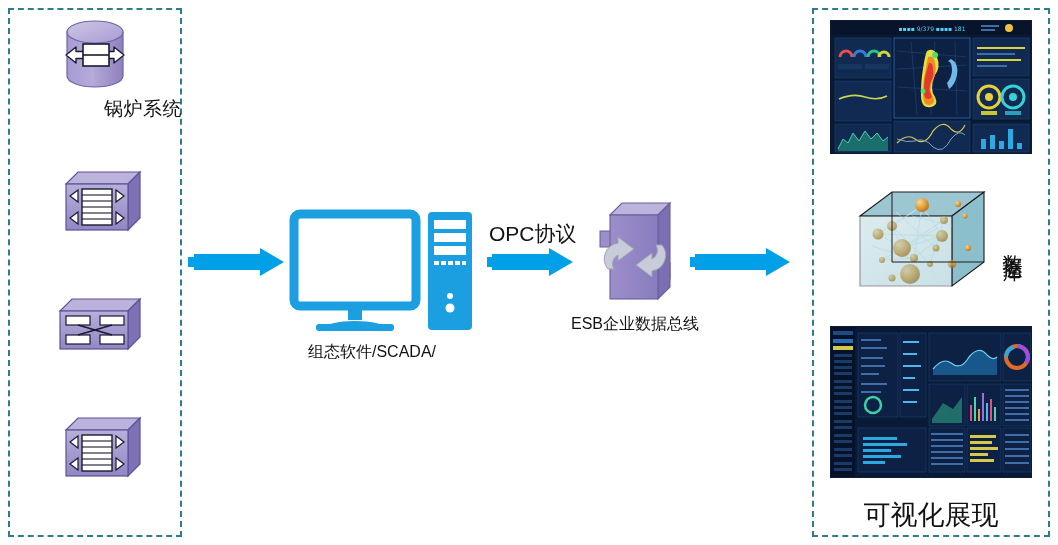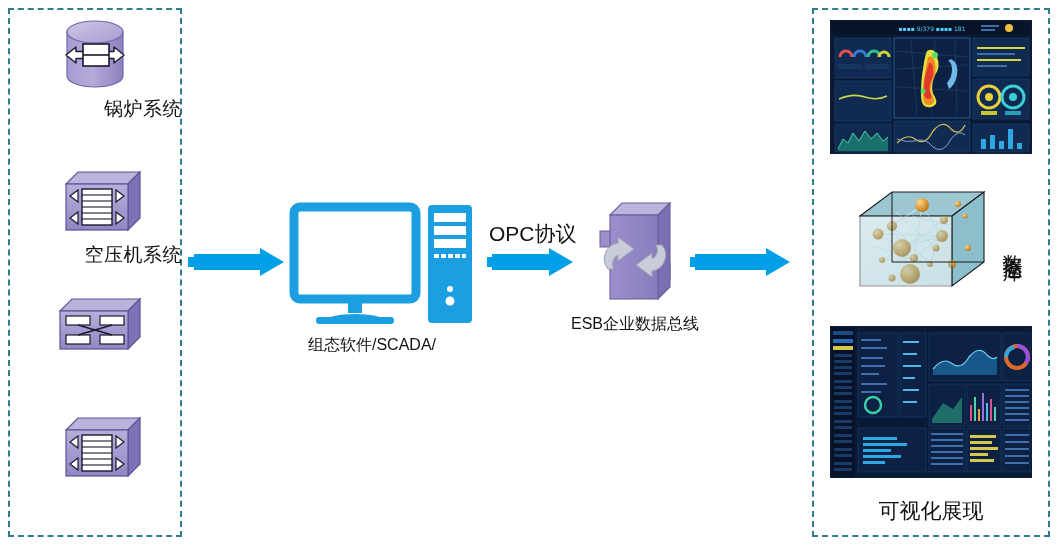--- a/index.html
+++ b/index.html
@@ -91,21 +91,21 @@
     text-orientation: upright;
     color: #121212;
     margin-left: 8px;
     letter-spacing: 2px;
   }
   .viz-label {
     position: absolute;
     width: 238px;
     left: 812px;
     text-align: center;
-    font-size: 21px;
+    font-size: 27px;
     color: #121212;
   }
 </style>
 </head>
 <body>
 
 <div class="dashed-panel" id="left-panel"></div>
 
 <div class="source-item" style="left:8px; top:14px;">
   <div class="source-icon-wrap">
@@ -155,21 +155,20 @@
       <path d="M80 58 L72 52 L72 64 Z" fill="#ffffff" stroke="#1a1a2e" stroke-width="1.2"></path>
 
       <rect x="38" y="29" width="30" height="36" fill="#ffffff" stroke="#1a1a2e" stroke-width="1.4"></rect>
       <line x1="38" y1="35" x2="68" y2="35" stroke="#1a1a2e" stroke-width="1.1"></line>
       <line x1="38" y1="41" x2="68" y2="41" stroke="#1a1a2e" stroke-width="1.1"></line>
       <line x1="38" y1="47" x2="68" y2="47" stroke="#1a1a2e" stroke-width="1.1"></line>
       <line x1="38" y1="53" x2="68" y2="53" stroke="#1a1a2e" stroke-width="1.1"></line>
       <line x1="38" y1="59" x2="68" y2="59" stroke="#1a1a2e" stroke-width="1.1"></line>
     </svg>
   </div>
-  <div class="source-label">空压机系统</div>
 </div>
 
 <div class="source-item" style="left:8px; top:283px;">
   <div class="source-icon-wrap">
     <svg width="106" height="70" viewBox="0 0 106 70">
       <defs>
         <linearGradient id="gsw" x1="0" y1="0" x2="0" y2="1">
           <stop offset="0%" stop-color="#b9afdb"></stop>
           <stop offset="100%" stop-color="#9286c4"></stop>
         </linearGradient>
@@ -212,21 +211,21 @@
     </svg>
   </div>
 </div>
 
 <div class="arrow" style="left:188px; top:248px; width:96px;">
   <svg width="96" height="34" viewBox="0 0 96 34">
     <path d="M0 9 L6 9 L6 6 L72 6 L72 0 L96 14 L72 28 L72 22 L6 22 L6 19 L0 19 Z" fill="#00a0e9"></path>
   </svg>
 </div>
 
-<div class="node" style="left:262px; top:197px; width:220px;">
+<div class="node" style="left:262px; top:204px; width:220px;">
   <div>
     <svg width="200" height="130" viewBox="0 0 200 130">
 
       <rect x="22" y="10" width="122" height="92" rx="6" ry="6" fill="#ffffff" stroke="#1b9fe0" stroke-width="9"></rect>
       <rect x="76" y="102" width="14" height="14" fill="#1b9fe0"></rect>
       <path d="M46 126 C58 114 108 114 120 126 Z" fill="#1b9fe0"></path>
       <rect x="44" y="120" width="78" height="7" rx="3" fill="#1b9fe0"></rect>
 
       <rect x="156" y="8" width="44" height="118" rx="4" fill="#1b9fe0"></rect>
       <rect x="162" y="16" width="32" height="9" fill="#ffffff"></rect>

